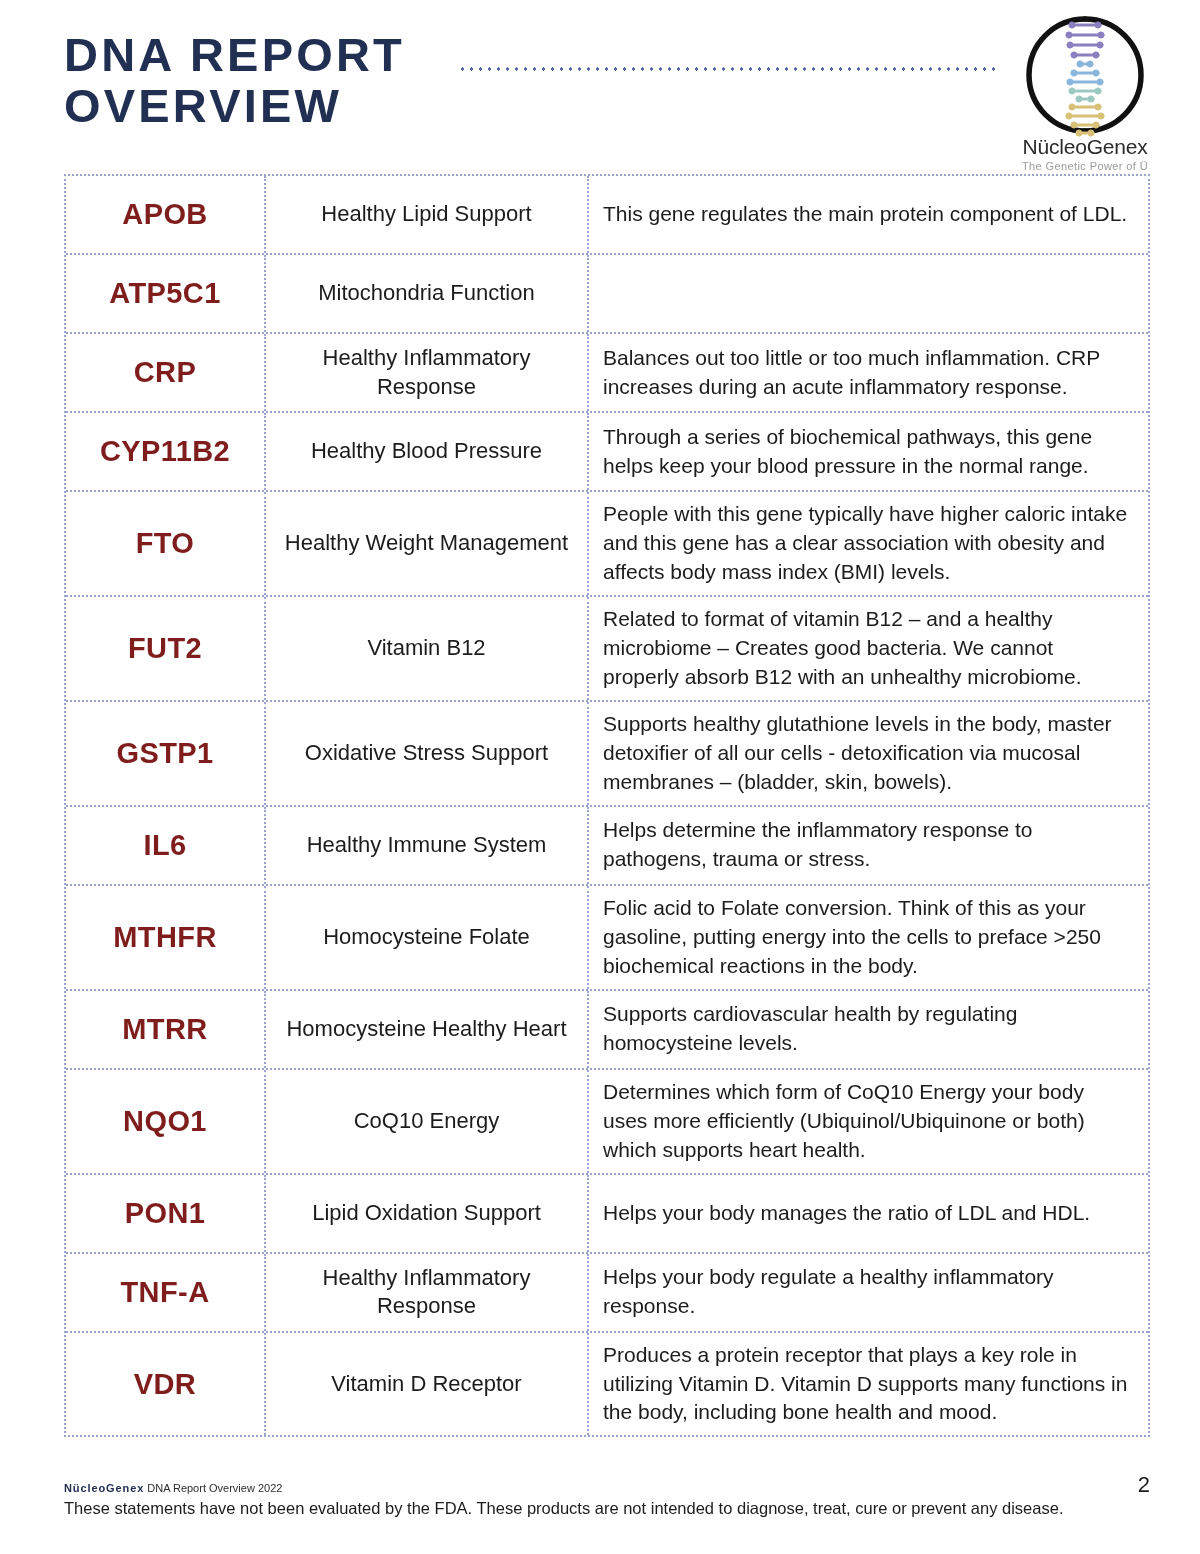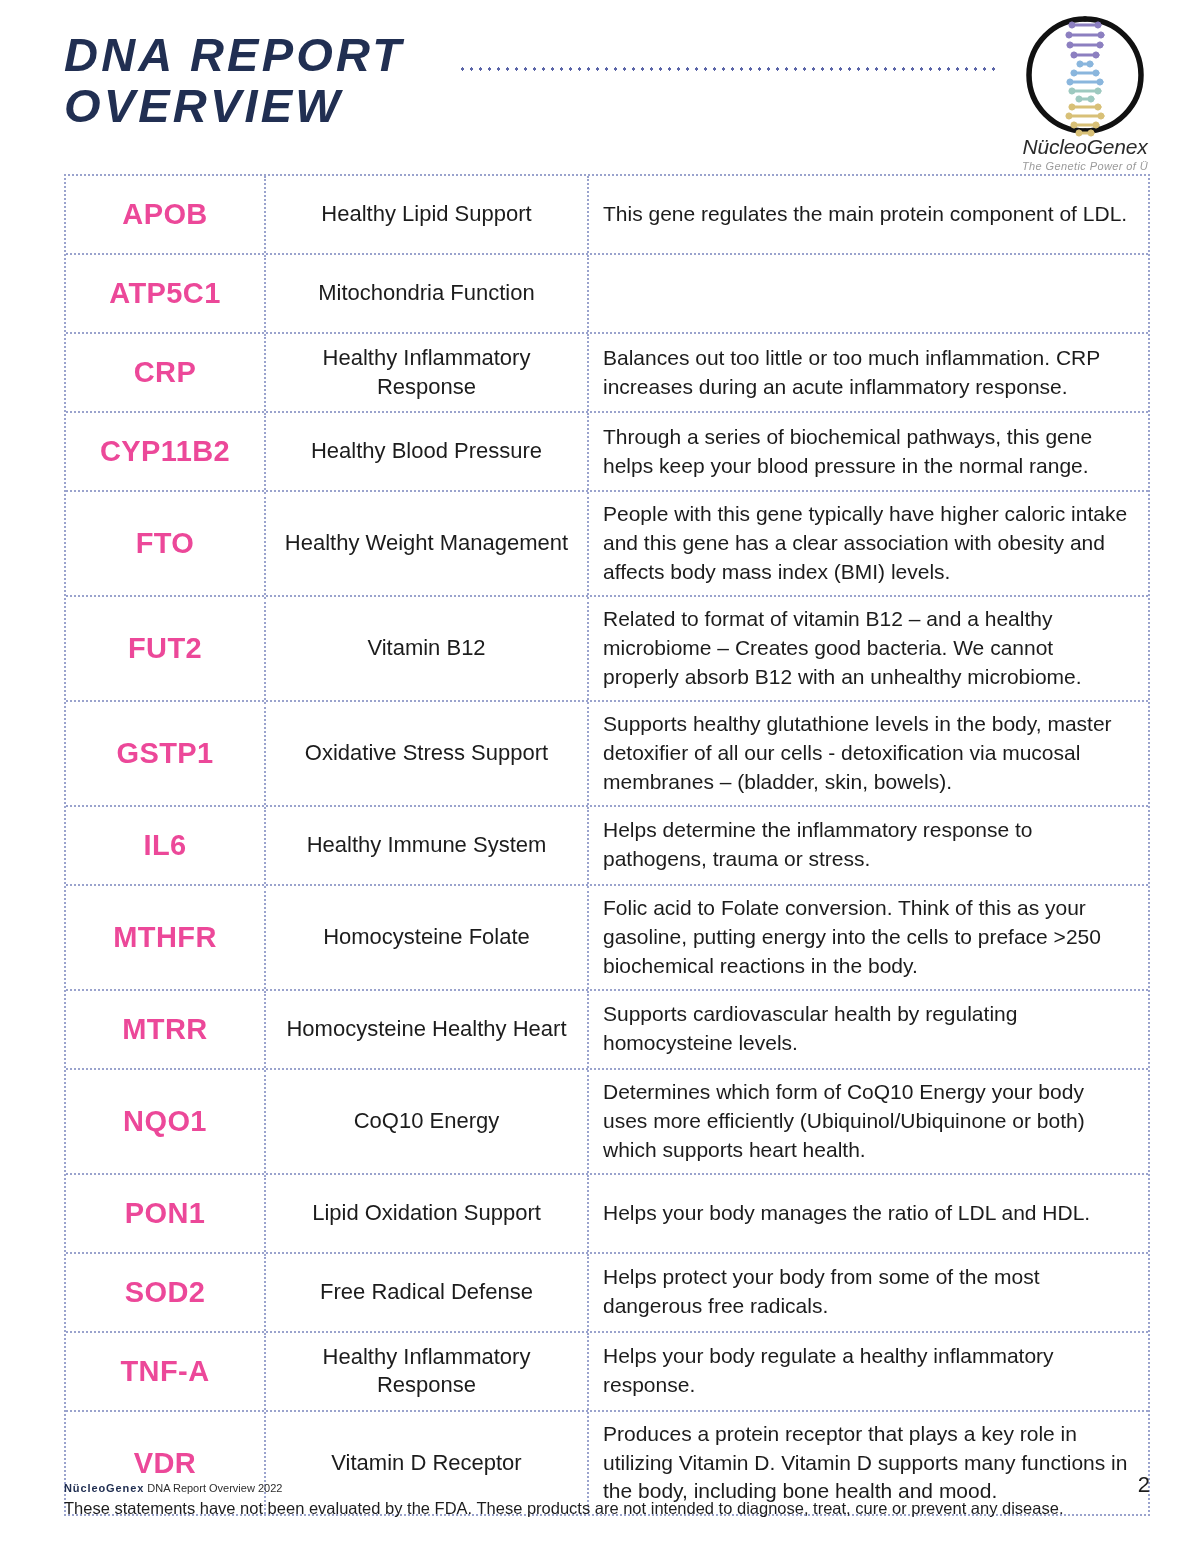--- a/index.html
+++ b/index.html
@@ -12,21 +12,20 @@
     color: #1d2a4d;
     overflow: hidden;
     position: relative;
   }
 
   
   .header {
     position: relative;
     height: 168px;
     padding: 26px 60px 0 64px;
-    font-style: italic;
   }
 
   .title-block {
     position: absolute;
     left: 64px;
     top: 30px;
     width: 430px;
   }
 
   .title-line {
@@ -103,21 +102,21 @@
     flex: 0 0 200px;
     border-right: 2px dotted #9aa3cd;
     display: flex;
     align-items: center;
     justify-content: center;
     padding: 8px 6px;
   }
   .gene-text {
     font-size: 29px;
     font-weight: bold;
-    color: #ec4899;
+    color: #7f1d1d;
     letter-spacing: 0.4px;
     text-align: center;
     line-height: 1.05;
   }
 
   .cell-func {
     width: 323px;
     flex: 0 0 323px;
     border-right: 2px dotted #9aa3cd;
     display: flex;
@@ -378,31 +377,20 @@
       </div>
       <div class="cell-func">
         <div class="func-text">Lipid Oxidation Support</div>
       </div>
       <div class="cell-desc">
         <div class="desc-text">Helps your body manages the ratio of LDL and HDL.</div>
       </div>
     </div>
     <div class="row">
       <div class="cell-gene">
-        <div class="gene-text">SOD2</div>
-      </div>
-      <div class="cell-func">
-        <div class="func-text">Free Radical Defense</div>
-      </div>
-      <div class="cell-desc">
-        <div class="desc-text">Helps protect your body from some of the most dangerous free radicals.</div>
-      </div>
-    </div>
-    <div class="row">
-      <div class="cell-gene">
         <div class="gene-text">TNF-A</div>
       </div>
       <div class="cell-func">
         <div class="func-text">Healthy Inflammatory Response</div>
       </div>
       <div class="cell-desc">
         <div class="desc-text">Helps your body regulate a healthy inflammatory response.</div>
       </div>
     </div>
     <div class="row">

